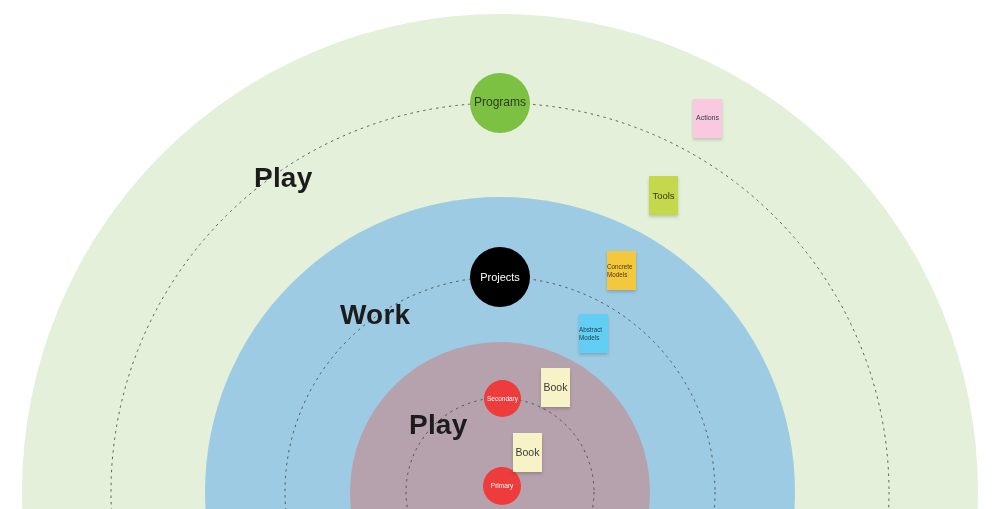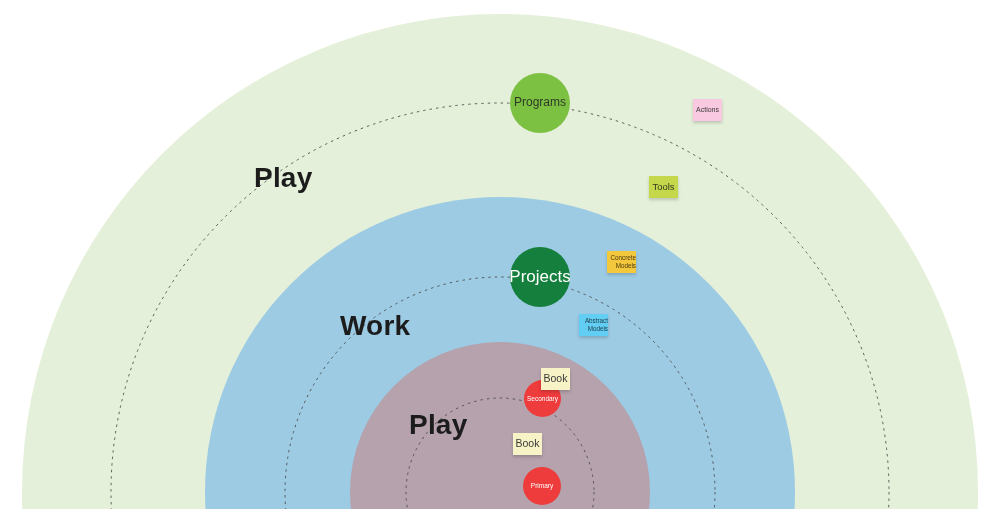--- a/index.html
+++ b/index.html
@@ -14,47 +14,47 @@
   .zone-play  { left:22px;  top:14px;  width:956px; height:956px; background:#e4f0d9; }
   .zone-work  { left:205px; top:197px; width:590px; height:590px; background:#9dcbe4; }
   .zone-theme { left:350px; top:342px; width:300px; height:300px; background:#b5a2ad; }
 
   .guides { position:absolute; left:0; top:0; pointer-events:none; }
   .dash { fill:none; stroke:#474747; stroke-width:1; stroke-dasharray:2.5 4; opacity:0.85; }
 
   .node {
     position:absolute; border-radius:50%;
     display:flex; align-items:center; justify-content:center;
-    text-align:center; line-height:1.1;margin-left:40px;
+    text-align:center; line-height:1.1;
   }
   .node-programs  { left:470px; top:73px;  width:60px; height:60px; background:#7cc142; color:#2f3a26; font-size:12px; }
-  .node-projects  { left:470px; top:247px; width:60px; height:60px; background:#15803d; color:#ffffff; font-size:17px; }
+  .node-projects  { left:470px; top:247px; width:60px; height:60px; background:#000000; color:#ffffff; font-size:11px; }
   .node-secondary { left:484px; top:380px; width:37px; height:37px; background:#ee3b3b; color:#ffffff; font-size:6.5px; }
   .node-primary   { left:483px; top:467px; width:38px; height:38px; background:#ee3b3b; color:#ffffff; font-size:6.5px; }
 
   .sticky {
-    position:absolute; width:29px; height:22px;
+    position:absolute; width:29px; height:39px;
     display:flex; align-items:center; justify-content:center;
-    text-align:right; color:#3a3a3a;
+    text-align:left; color:#3a3a3a;
     box-shadow:0 2px 3px rgba(0,0,0,0.18);
     line-height:1.25;
   }
   .sticky-actions  { left:693px; top:99px;  background:#f8c9e0; font-size:7px; }
   .sticky-tools    { left:649px; top:176px; background:#c5d74b; font-size:9.5px; color:#333a1e; }
   .sticky-concrete { left:607px; top:251px; background:#f3c83d; font-size:6.3px; color:#4a3a10; }
   .sticky-abstract { left:579px; top:314px; background:#62cef3; font-size:6.3px; color:#1d3d4a; }
   .sticky-book-1   { left:541px; top:368px; background:#f7f3c6; font-size:10.5px; }
   .sticky-book-2   { left:513px; top:433px; background:#f7f3c6; font-size:10.5px; }
 
   .zone-label {
     position:absolute; font-weight:700; color:#1c1c1c;
     font-size:28px; letter-spacing:0.2px;
   }
   .label-play  { left:254px; top:162px; }
-  .label-work  { left:340px; top:310px; }
+  .label-work  { left:340px; top:299px; }
   .label-theme { left:409px; top:409px; }
 </style>
 </head>
 <body>
 
 <div class="canvas">
 
   <div class="circle zone-play"></div>
   <div class="circle zone-work"></div>
   <div class="circle zone-theme"></div>

